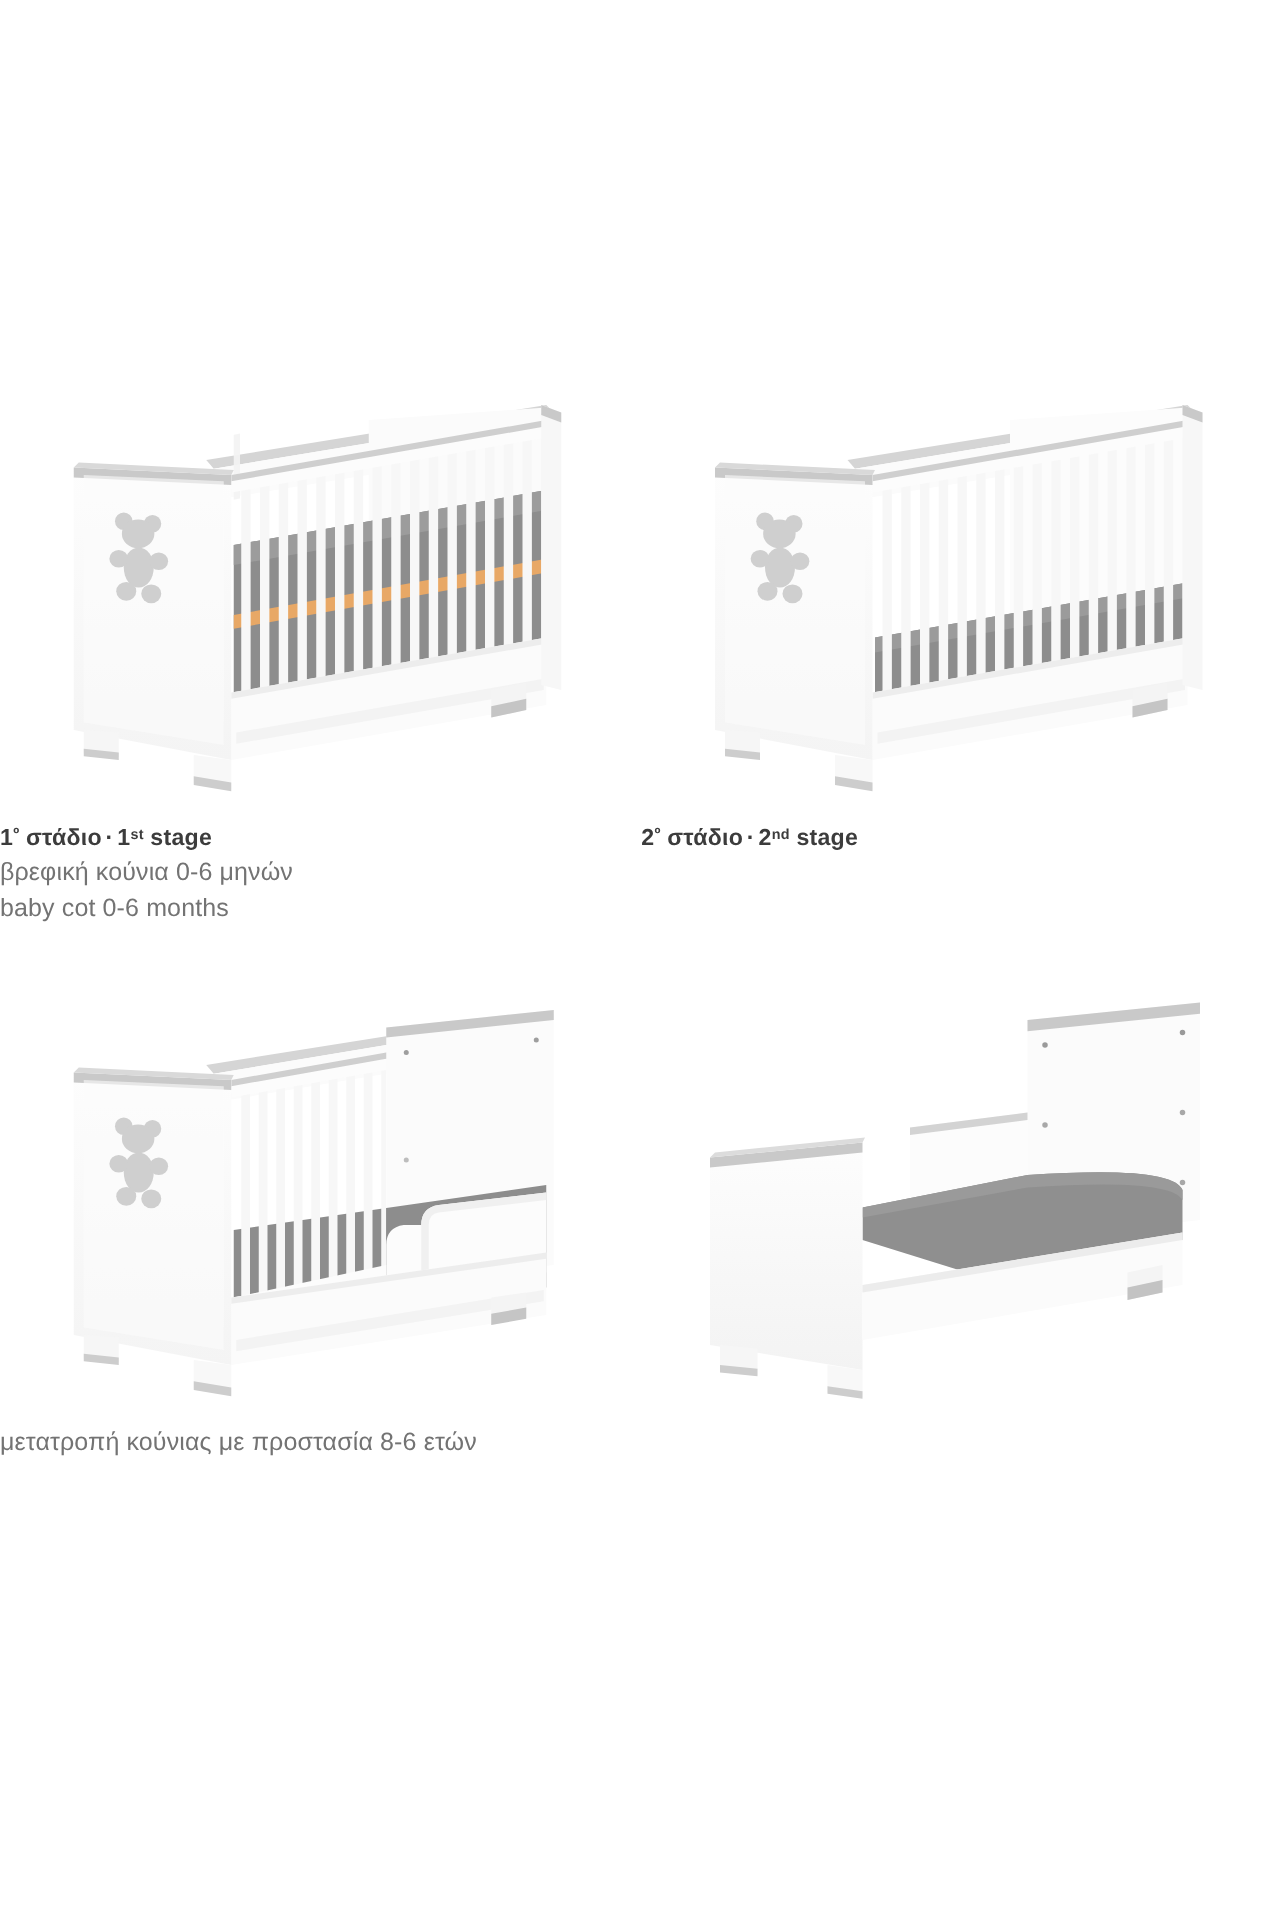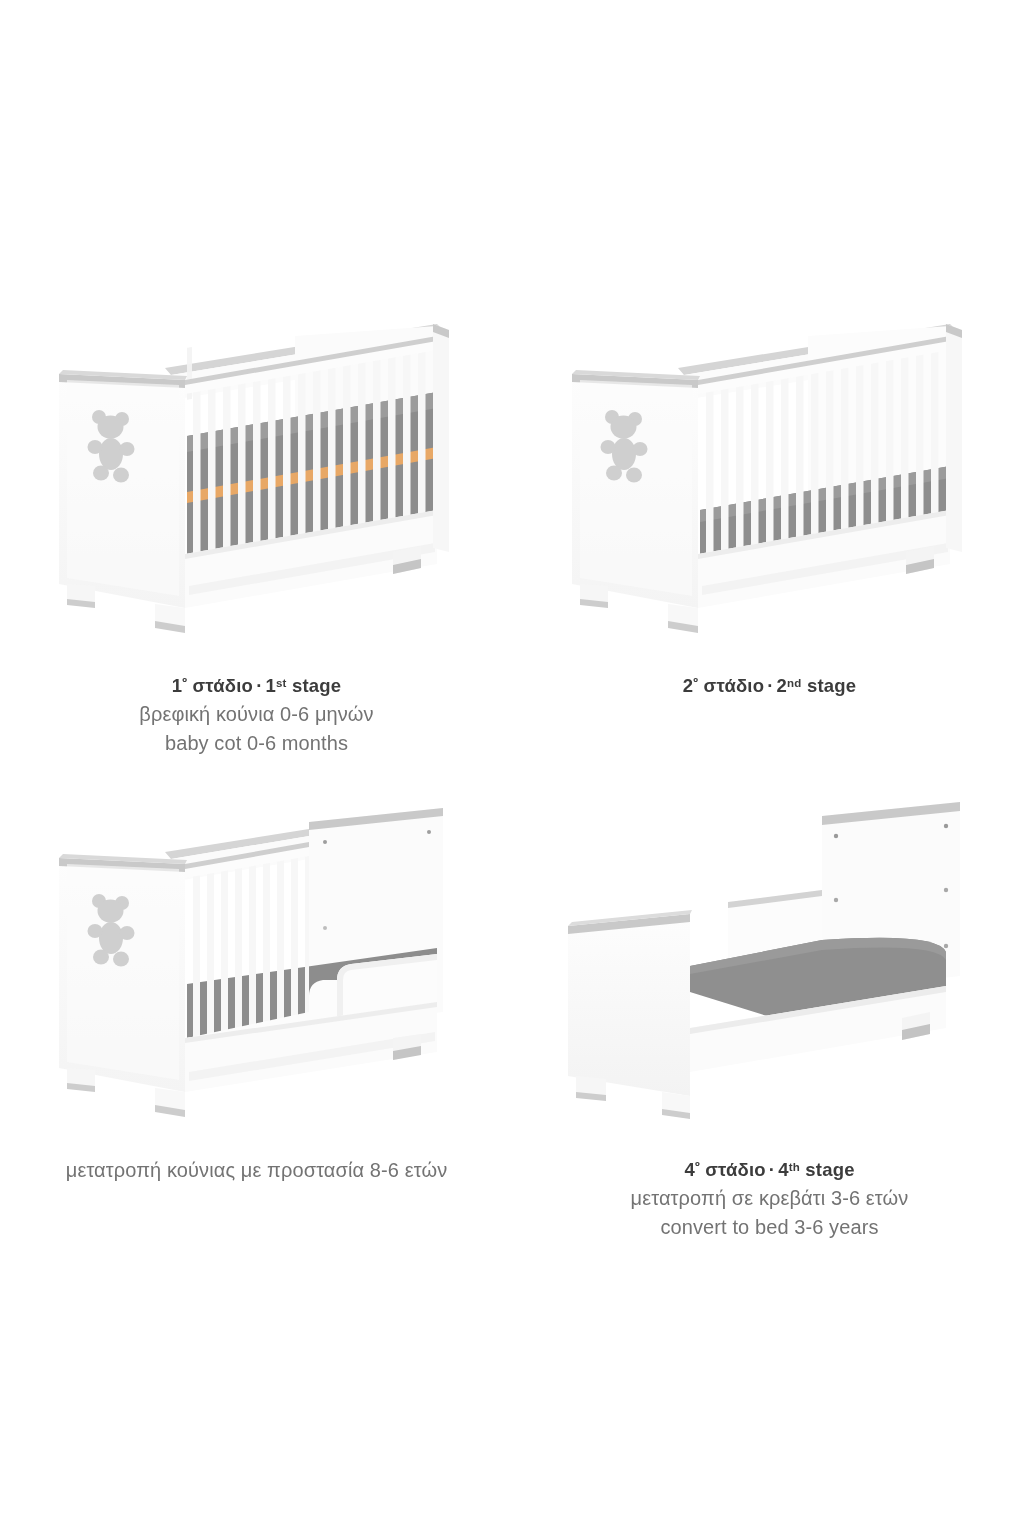--- a/index.html
+++ b/index.html
@@ -43,22 +43,22 @@
   .illus {
     position: absolute;
     left: 50%;
     top: 0;
     transform: translateX(-50%);
   }
 
   
   .caption {
     position: relative;
-    text-align: center;
-    margin-top: 18px;
+    text-align: left;
+    margin-top: 2px;
   }
   .cap-title {
     font-size: 18.5px;
     font-weight: bold;
     color: #3c3c3c;
     letter-spacing: .2px;
     line-height: 1.5;
     white-space: nowrap;
   }
   .cap-title .sup {
@@ -420,24 +420,16 @@
 
           <path d="M26,296 L56,299 L56,320 L26,317 Z" fill="#f6f6f6"></path>
           <path d="M26,312 L56,315 L56,321 L26,318 Z" fill="#cdcdcd"></path>
           <path d="M112,312 L140,316 L140,338 L112,334 Z" fill="#f8f8f8"></path>
           <path d="M112,329 L140,333 L140,339 L112,335 Z" fill="#cdcdcd"></path>
           <path d="M352,238 L380,232 L380,254 L352,260 Z" fill="#f4f4f4"></path>
           <path d="M352,250 L380,244 L380,254 L352,260 Z" fill="#c3c3c3"></path>
         </svg>
       </div>
 
-      <div class="caption">
-        <div class="cap-title"><span>4</span><span class="ord">º</span>
-          <span>στάδιο</span><span class="dot">·</span><span>4</span><span class="sup">th</span>
-          <span>stage</span>
-        </div>
-        <div class="cap-line">μετατροπή σε κρεβάτι 3-6 ετών</div>
-        <div class="cap-line">convert to bed 3-6 years</div>
-      </div>
     </div>
 
   </div>
 </div>
 
 </body></html>

